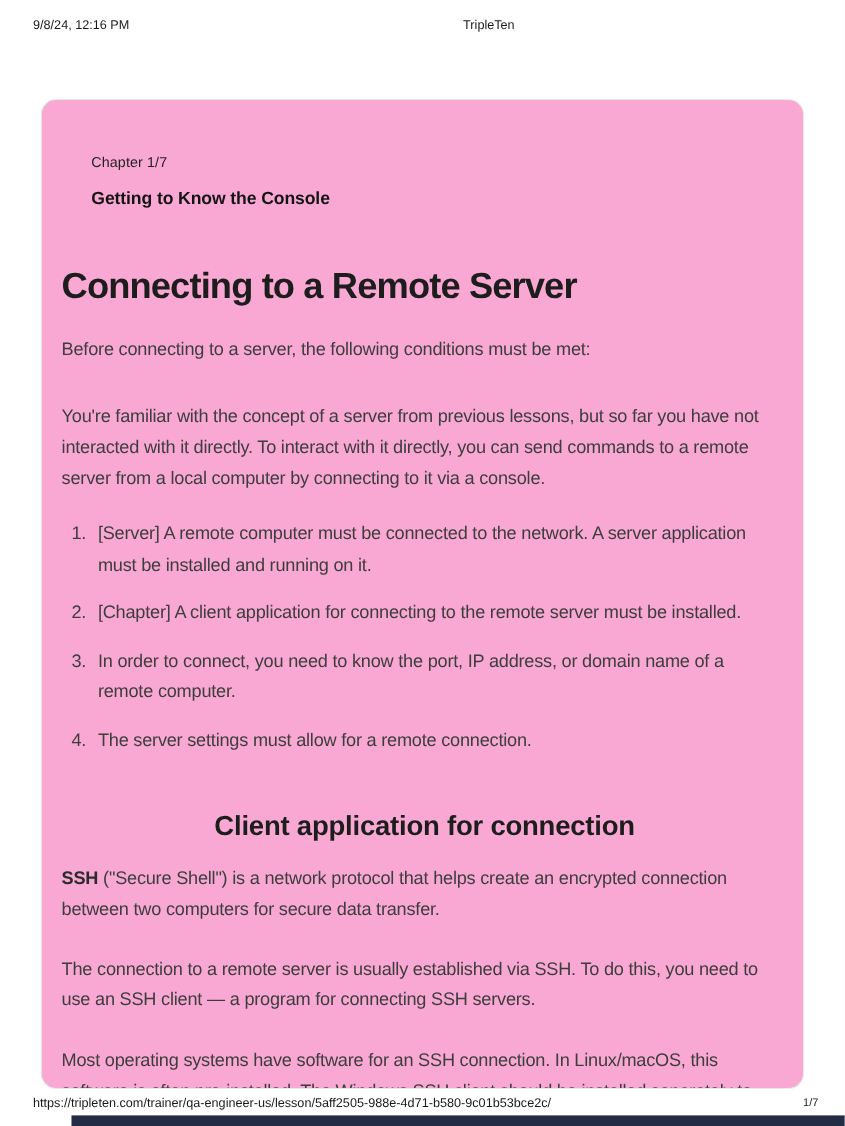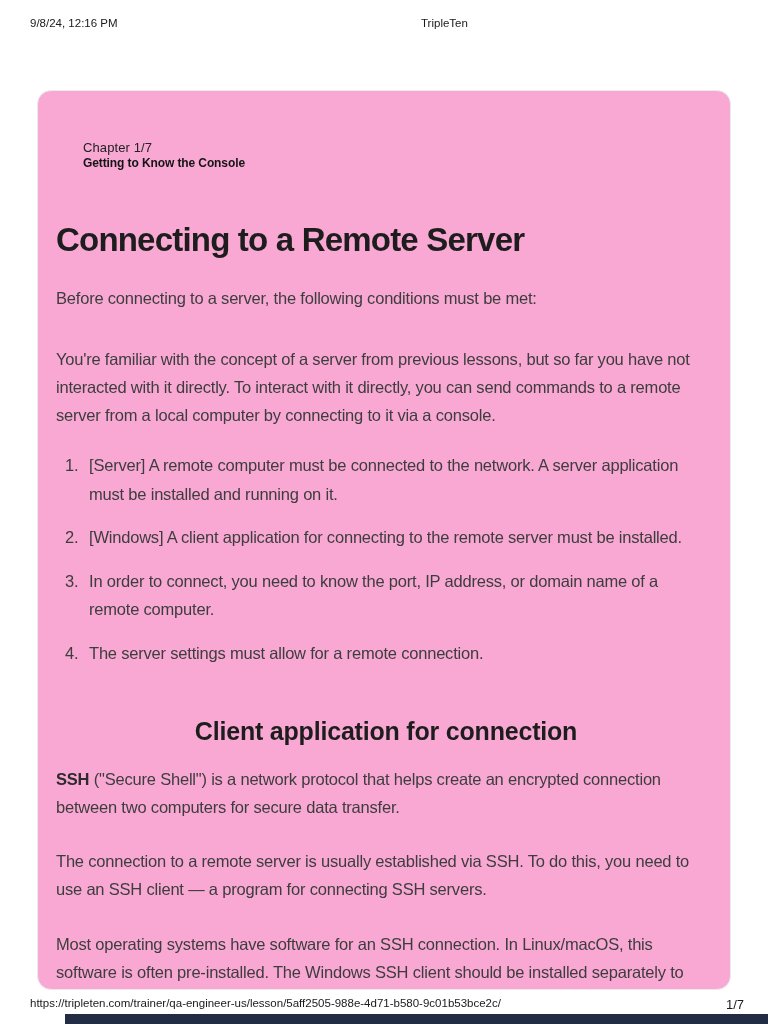--- a/index.html
+++ b/index.html
@@ -18,38 +18,38 @@
   .print-header-site {
     position: absolute; top: 17px; left: 421px;
     font-size: 11.5px; color: #1a1a1a;
   }
   .print-footer-url {
     position: absolute; top: 997px; left: 30px;
     font-size: 11.5px; color: #1a1a1a;
   }
   .print-footer-page {
     position: absolute; top: 997px; right: 24px;
-    font-size: 13px; color: #1a1a1a;
+    font-size: 10px; color: #1a1a1a;
   }
   
   .card {
     position: absolute; left: 37px; top: 90px;
     width: 694px; height: 900px;
     background: #f9a8d4;
     border: 1px solid #ebebeb;
     border-radius: 14px;
     overflow: hidden;
   }
   .chapter-block { margin: 49px 0 0 45px; }
   .chapter-label {
     font-size: 13px; color: #222222; letter-spacing: 0.1px;
   }
   .chapter-title {
-    margin-top: 1px;
-    font-size: 12px; font-weight: 700; color: #141414;
+    margin-top: 17px;
+    font-size: 16px; font-weight: 700; color: #141414;
     letter-spacing: -0.1px;
   }
   .content { margin-left: 18px; width: 660px; }
   .lesson-title {
     margin-top: 50px;
     font-size: 33px; font-weight: 700; color: #1d1d1d;
     letter-spacing: -0.8px;
     line-height: 40px;
   }
   .body-text {
@@ -106,21 +106,21 @@
 
     <p class="body-text p-intro">You're familiar with the concept of a server from previous lessons, but so far you have not interacted with it directly. To interact with it directly, you can send commands to a remote server from a local computer by connecting to it via a console.</p>
 
     <ol class="conditions">
       <li>
         <span class="li-num">1.</span>
         <span class="li-text">[Server] A remote computer must be connected to the network. A server application must be installed and running on it.</span>
       </li>
       <li>
         <span class="li-num">2.</span>
-        <span class="li-text">[Windows] A client application for connecting to the remote server must be installed.</span>
+        <span class="li-text">[Chapter] A client application for connecting to the remote server must be installed.</span>
       </li>
       <li>
         <span class="li-num">3.</span>
         <span class="li-text">In order to connect, you need to know the port, IP address, or domain name of a remote computer.</span>
       </li>
       <li>
         <span class="li-num">4.</span>
         <span class="li-text">The server settings must allow for a remote connection.</span>
       </li>
     </ol>

